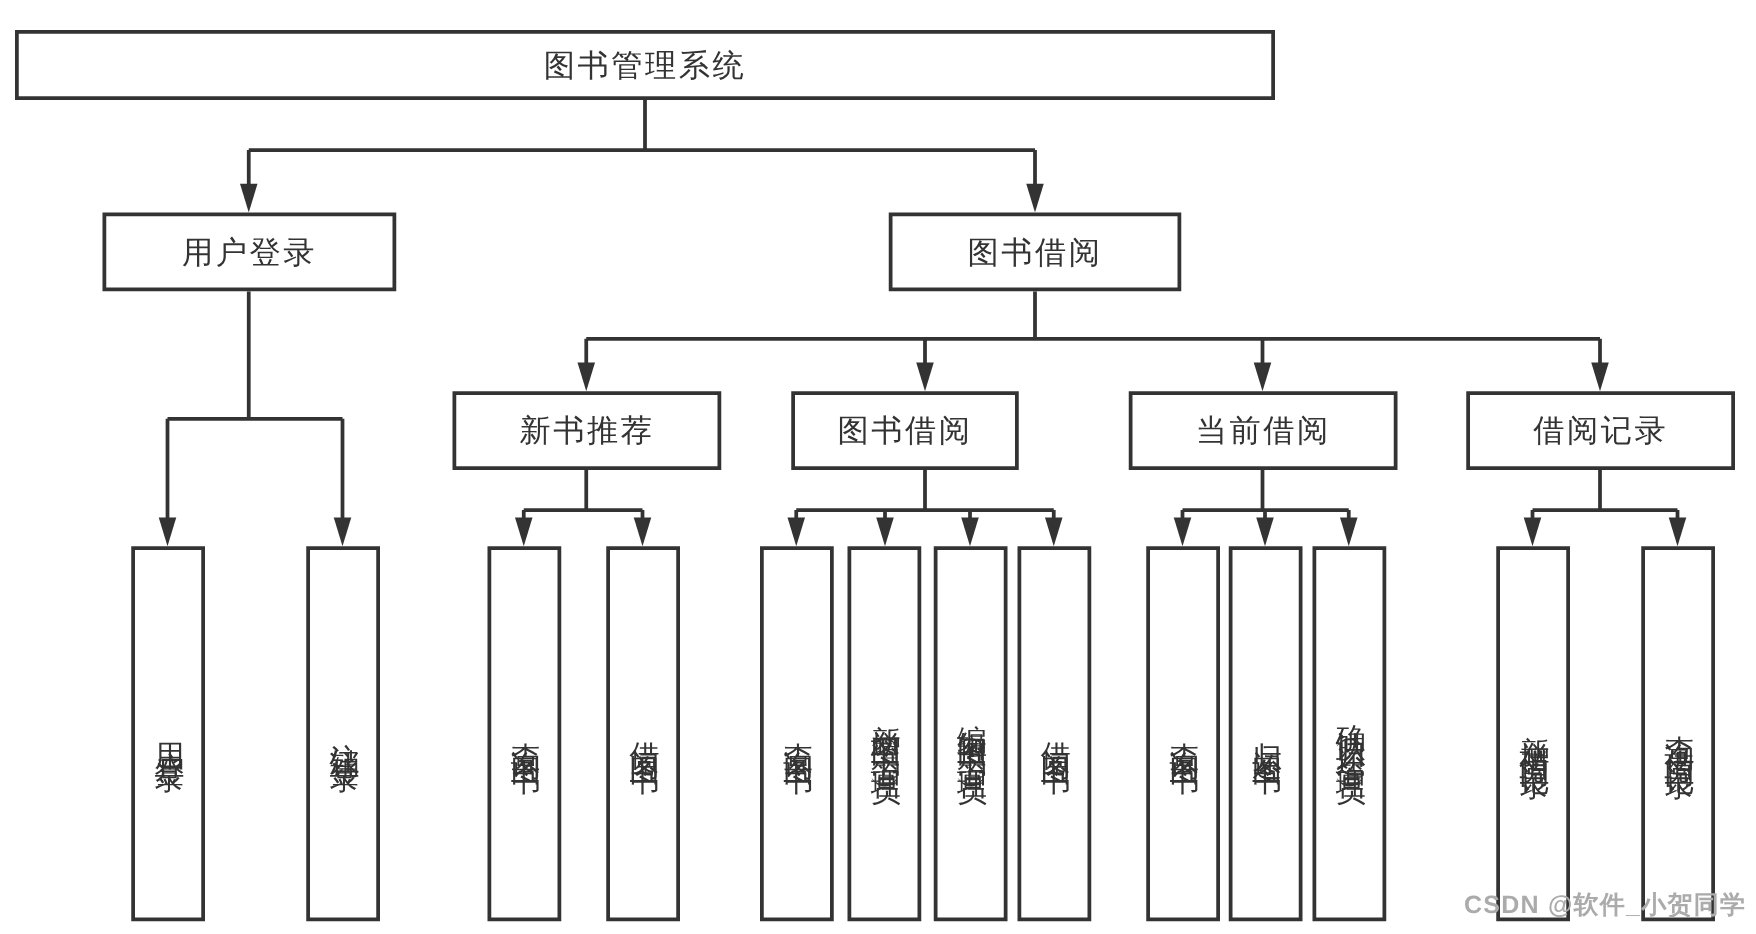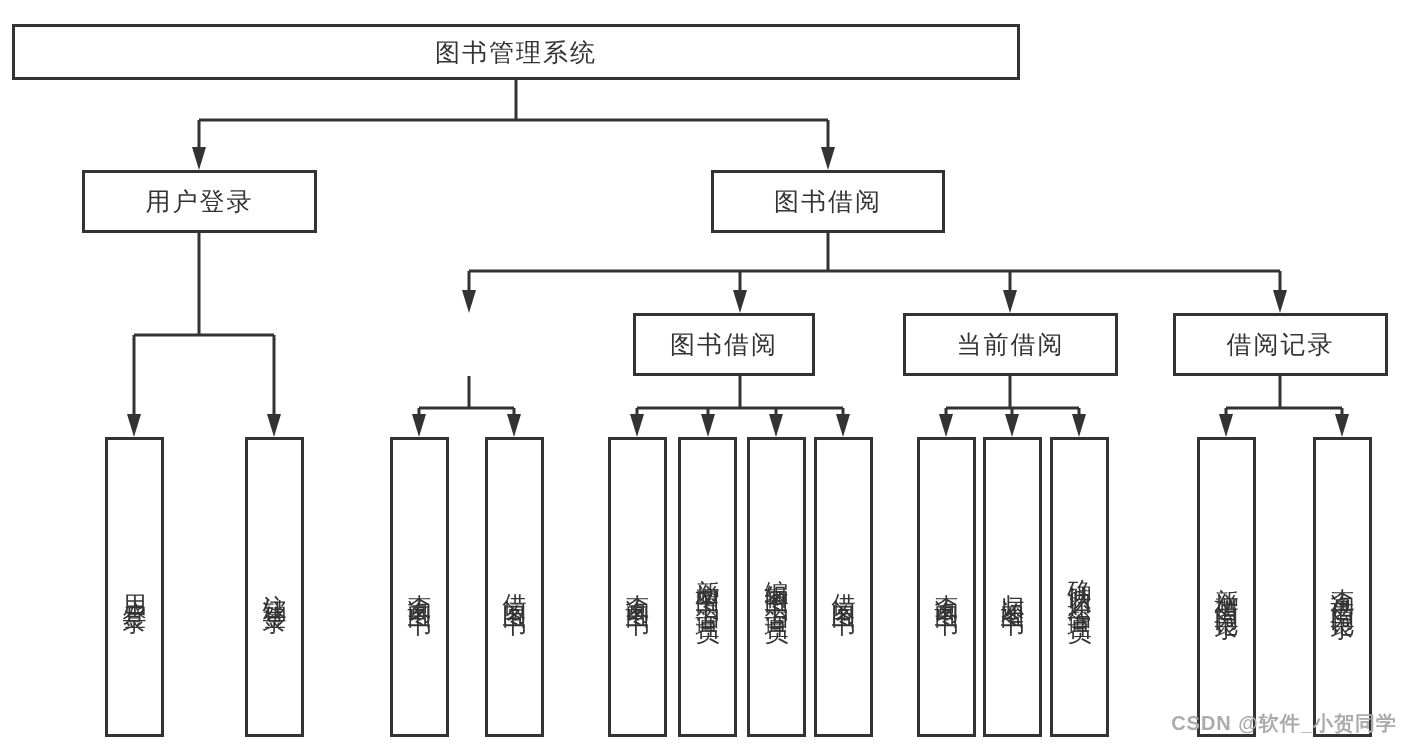--- a/index.html
+++ b/index.html
@@ -106,20 +106,23 @@
     <span>图书管理系统</span>
   </div>
 
   <div class="node hnode" style="left:82px;top:170px;width:235px;height:63px">
     <span>用户登录</span>
   </div>
   <div class="node hnode" style="left:711px;top:170px;width:234px;height:63px">
     <span>图书借阅</span>
   </div>
 
+  <div class="node hnode" style="left:362px;top:313px;width:215px;height:63px">
+    <span>新书推荐</span>
+  </div>
   <div class="node hnode" style="left:633px;top:313px;width:182px;height:63px">
     <span>图书借阅</span>
   </div>
   <div class="node hnode" style="left:903px;top:313px;width:215px;height:63px">
     <span>当前借阅</span>
   </div>
   <div class="node hnode" style="left:1173px;top:313px;width:215px;height:63px">
     <span>借阅记录</span>
   </div>
 

